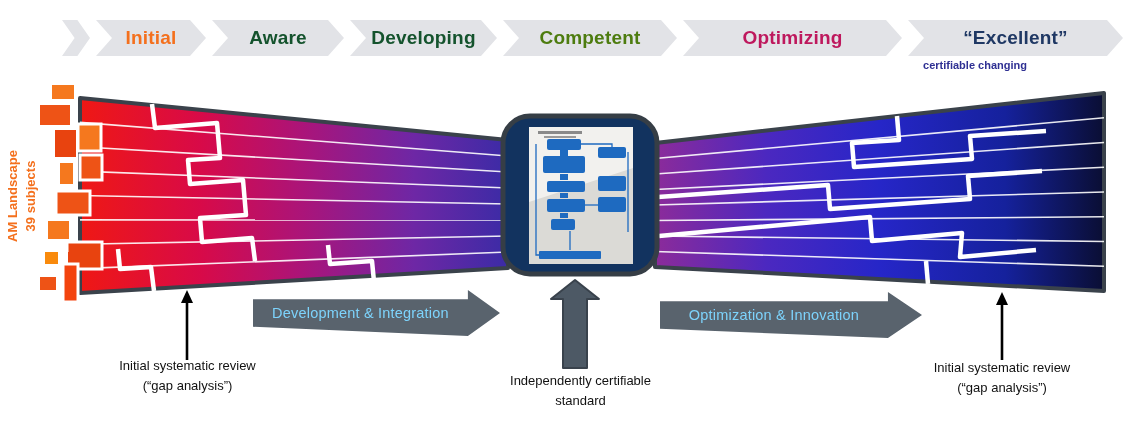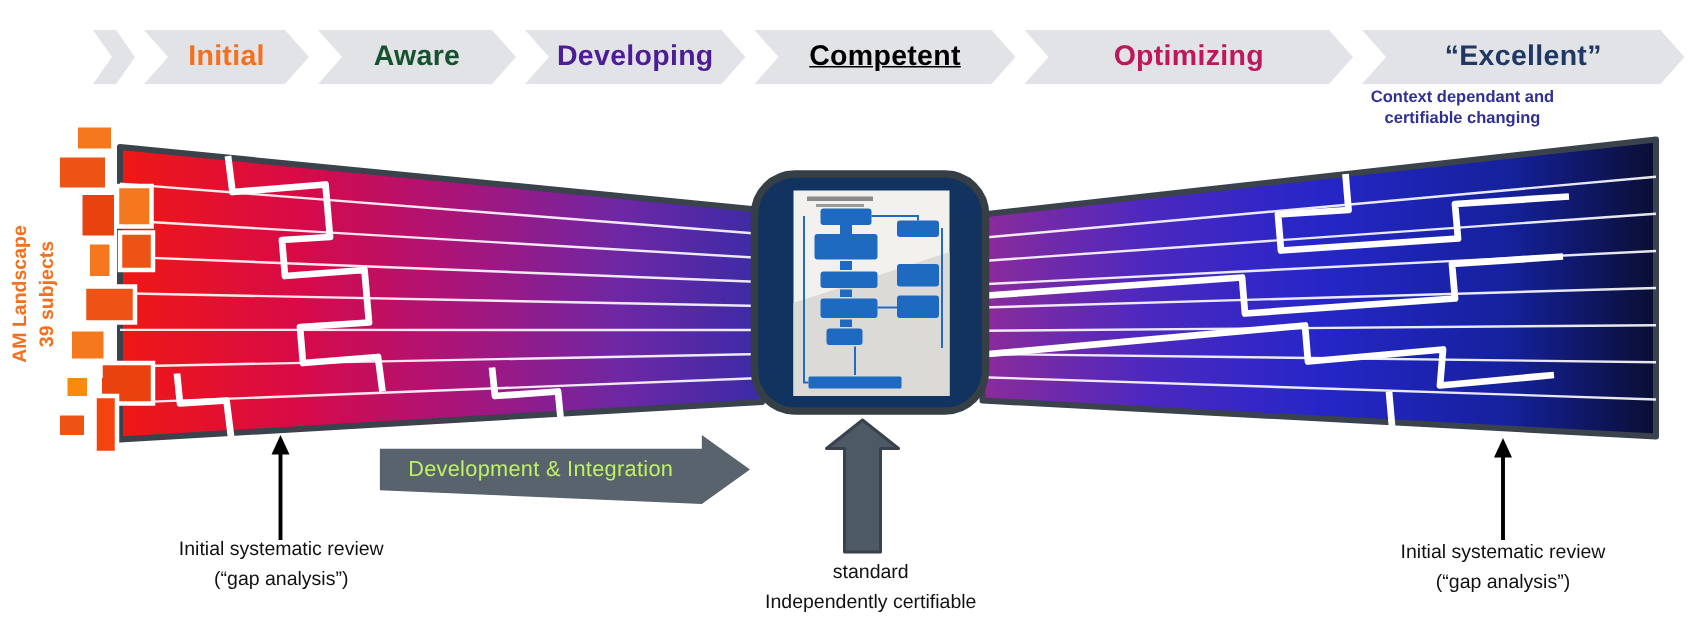--- a/index.html
+++ b/index.html
@@ -26,21 +26,21 @@
   }
 
   .axis{
     position:absolute;left:-61px;top:176px;width:170px;height:40px;
     transform:rotate(-90deg);text-align:center;font-size:13px;font-weight:700;
     line-height:1.35;color:#F4701D;white-space:nowrap;
   }
 
   
   .parrow{
-    position:absolute;height:46px;background:#59636D;color:#bef264;
+    position:absolute;height:46px;background:#59636D;color:#7dd3fc;
     clip-path:polygon(0 20%,87% 20%,87% 0,100% 50%,87% 100%,0 80%);
   }
   .parrow .lbl{
     width:87%;height:100%;display:flex;align-items:center;justify-content:center;
     font-size:14.5px;letter-spacing:.2px;
   }
   #arrow-dev{left:253px;top:290px;width:247px;}
   #arrow-opt{left:660px;top:292px;width:262px;}
 
   
@@ -172,53 +172,55 @@
 
   <div class="chevrons">
     <div class="chev lead w-lead"></div>
     <div class="chev w0">
       <span style="color: rgb(244, 112, 29);">Initial</span>
     </div>
     <div class="chev w1">
       <span style="color: #14532d;">Aware</span>
     </div>
     <div class="chev w2">
-      <span style="color: #4c1d95;">Developing</span>
+      <span style="color: #14532d;">Developing</span>
     </div>
     <div class="chev w3">
-      <span style="color: #000000; text-decoration: underline;">Competent</span>
+      <span style="color: #4d7c0f;">Competent</span>
     </div>
     <div class="chev w4">
       <span style="color: #be185d;">Optimizing</span>
     </div>
     <div class="chev w5">
       <span style="color: rgb(31, 56, 100); text-align: center;">“Excellent”</span>
     </div>
   </div>
 
   <div class="note">
-    <div>Context dependant and</div>
     <div>certifiable changing</div>
   </div>
 
   <div class="axis">
     <div>AM Landscape</div>
     <div>39 subjects</div>
   </div>
 
   <div class="parrow" id="arrow-dev">
     <div class="lbl">Development &amp; Integration</div>
   </div>
+  <div class="parrow" id="arrow-opt">
+    <div class="lbl">Optimization &amp; Innovation</div>
+  </div>
 
   <div class="ann" id="ann-left">
     <div>Initial systematic review</div>
     <div>(“gap analysis”)</div>
   </div>
   <div class="ann" id="ann-center">
+    <div>Independently certifiable</div>
     <div>standard</div>
-    <div>Independently certifiable</div>
   </div>
   <div class="ann" id="ann-right">
     <div>Initial systematic review</div>
     <div>(“gap analysis”)</div>
   </div>
 
 </div>
 
 </body></html>

